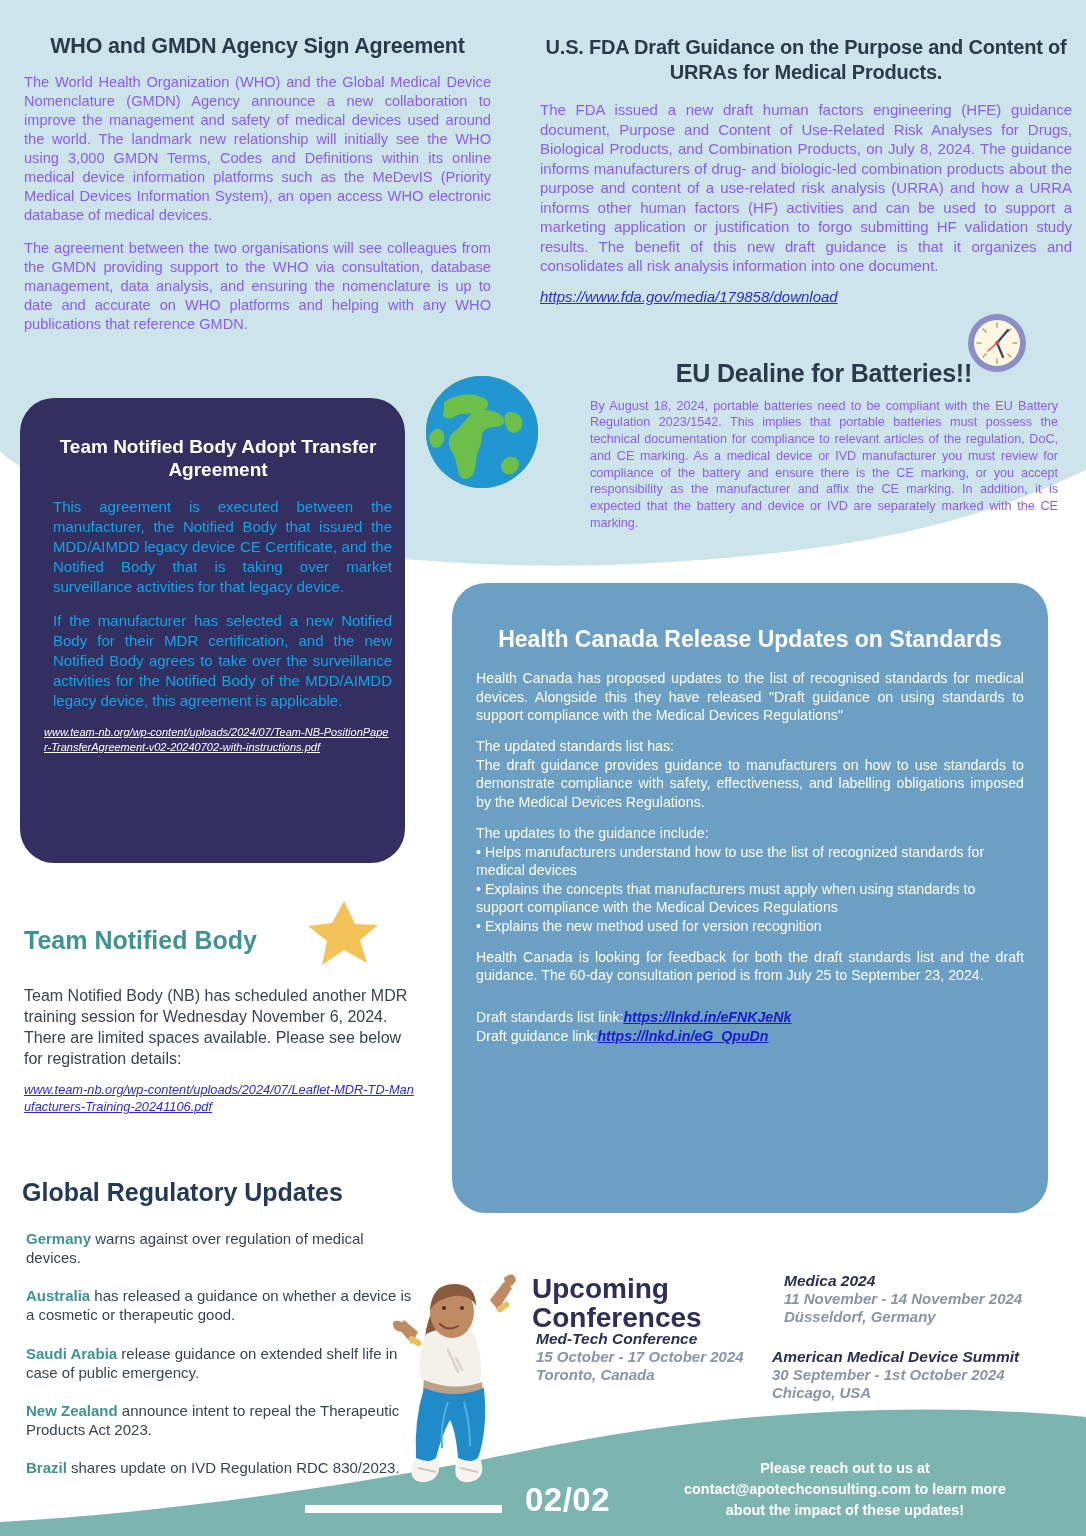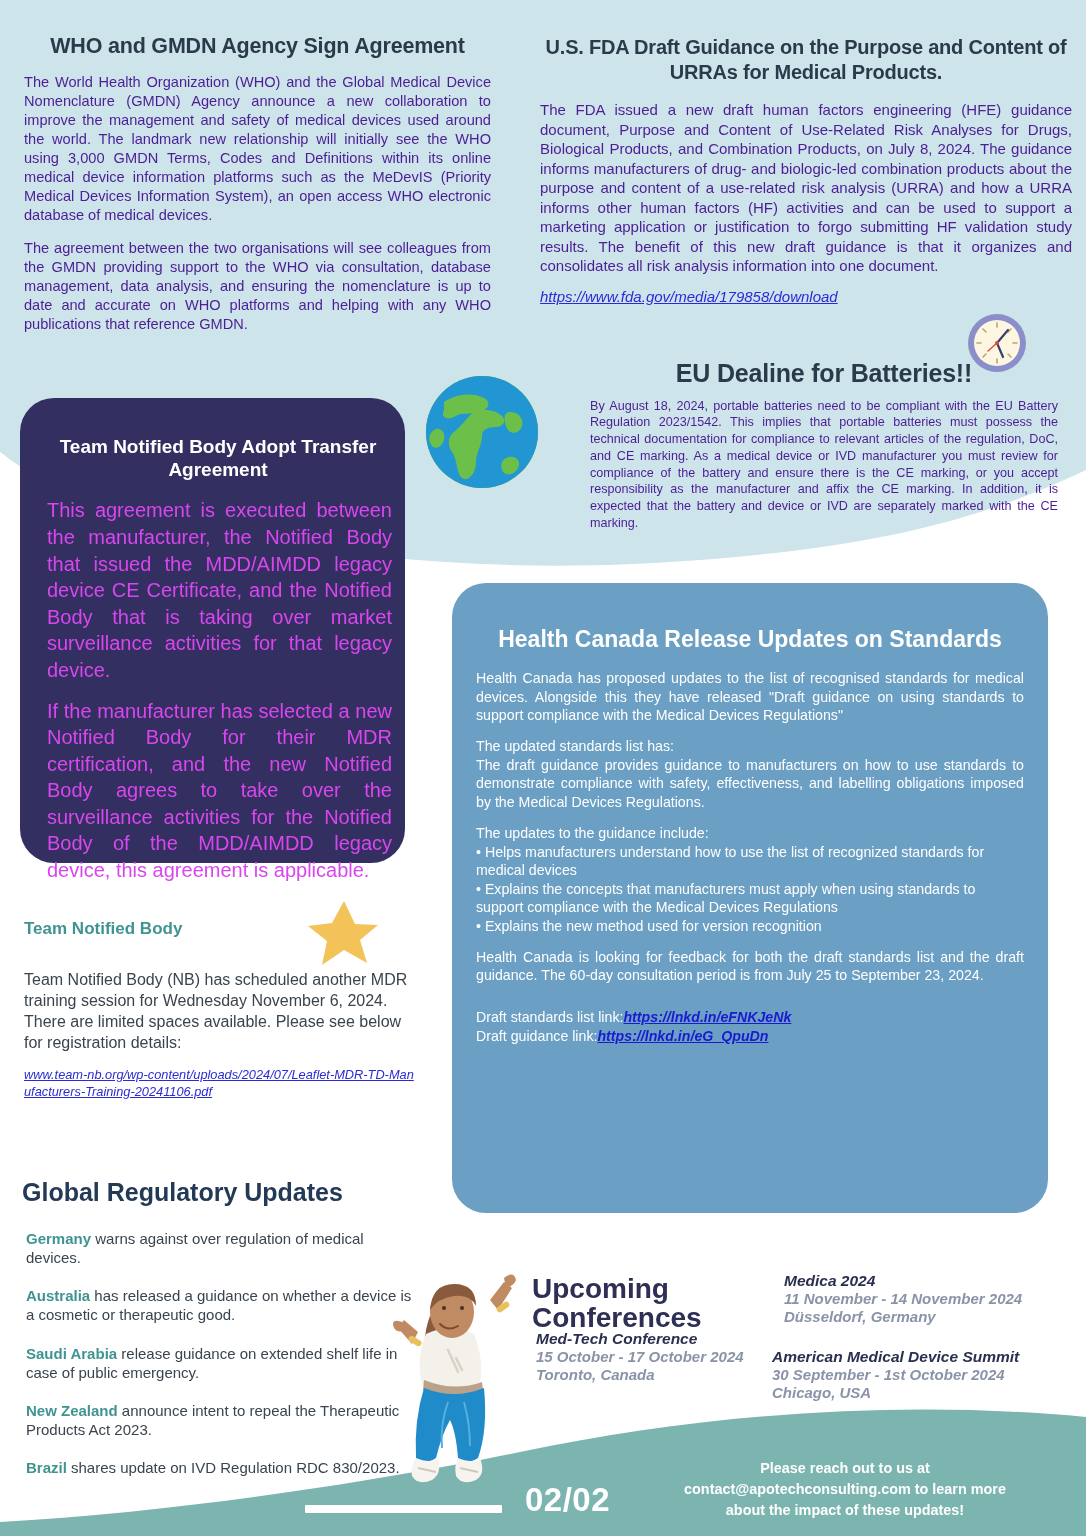--- a/index.html
+++ b/index.html
@@ -14,21 +14,21 @@
   
   .bg-layer{position:absolute;inset:0;pointer-events:none;}
   .bg-layer svg{position:absolute;top:0;left:0;}
 
   
   .h-dark{
     color:#2b3a4a;font-weight:bold;text-align:center;
     letter-spacing:-0.2px;
   }
   .body-txt{
-    text-align:justify;line-height:1.30;color:#4c1d95;
+    text-align:justify;line-height:1.30;color:#8b5cf6;
   }
   .link{
     color:#2a2ad6;text-decoration:underline;font-style:italic;
     word-break:break-all;display:block;
   }
 
   
   #who-article{position:absolute;left:24px;top:20px;width:467px;}
   #who-article .title{font-size:21.5px;line-height:1.15;margin-bottom:14px;}
   #who-article p{margin:0 0 14px 0;font-size:14.6px;}
@@ -57,29 +57,29 @@
   #transfer-card{
     position:absolute;left:20px;top:398px;width:385px;height:465px;
     background:#332f60;border-radius:34px;box-sizing:border-box;
     padding:22px 13px 18px 24px;color:#ffffff;
   }
   #transfer-card .title{
     color:#ffffff;font-size:19px;text-align:center;font-weight:bold;
     line-height:1.2;margin-bottom:16px;
   }
   #transfer-card p{
-    margin:0 0 14px 3px;font-size:20px;line-height:1.33;
-    text-align:justify;color:#d946ef;
+    margin:0 0 14px 9px;font-size:15px;line-height:1.33;
+    text-align:justify;color:#0ea5e9;
   }
   #transfer-card .link{color:#ffffff;font-size:11px;line-height:1.35;}
 
   
   #team-nb{position:absolute;left:24px;top:905px;width:390px;}
   #team-nb .heading{
-    color:#3f9391;font-size:17px;font-weight:bold;margin-bottom:30px;
+    color:#3f9391;font-size:25px;font-weight:bold;margin-bottom:30px;
   }
   #team-nb p{margin:0 0 12px 0;font-size:16px;line-height:1.32;color:#3a444e;}
   #team-nb .link{font-size:12.8px;line-height:1.35;}
 
   
   #global-updates{position:absolute;left:22px;top:1157px;width:392px;}
   #global-updates .heading{
     color:#233a56;font-size:25px;font-weight:bold;margin-bottom:22px;
   }
   #global-updates .item{

